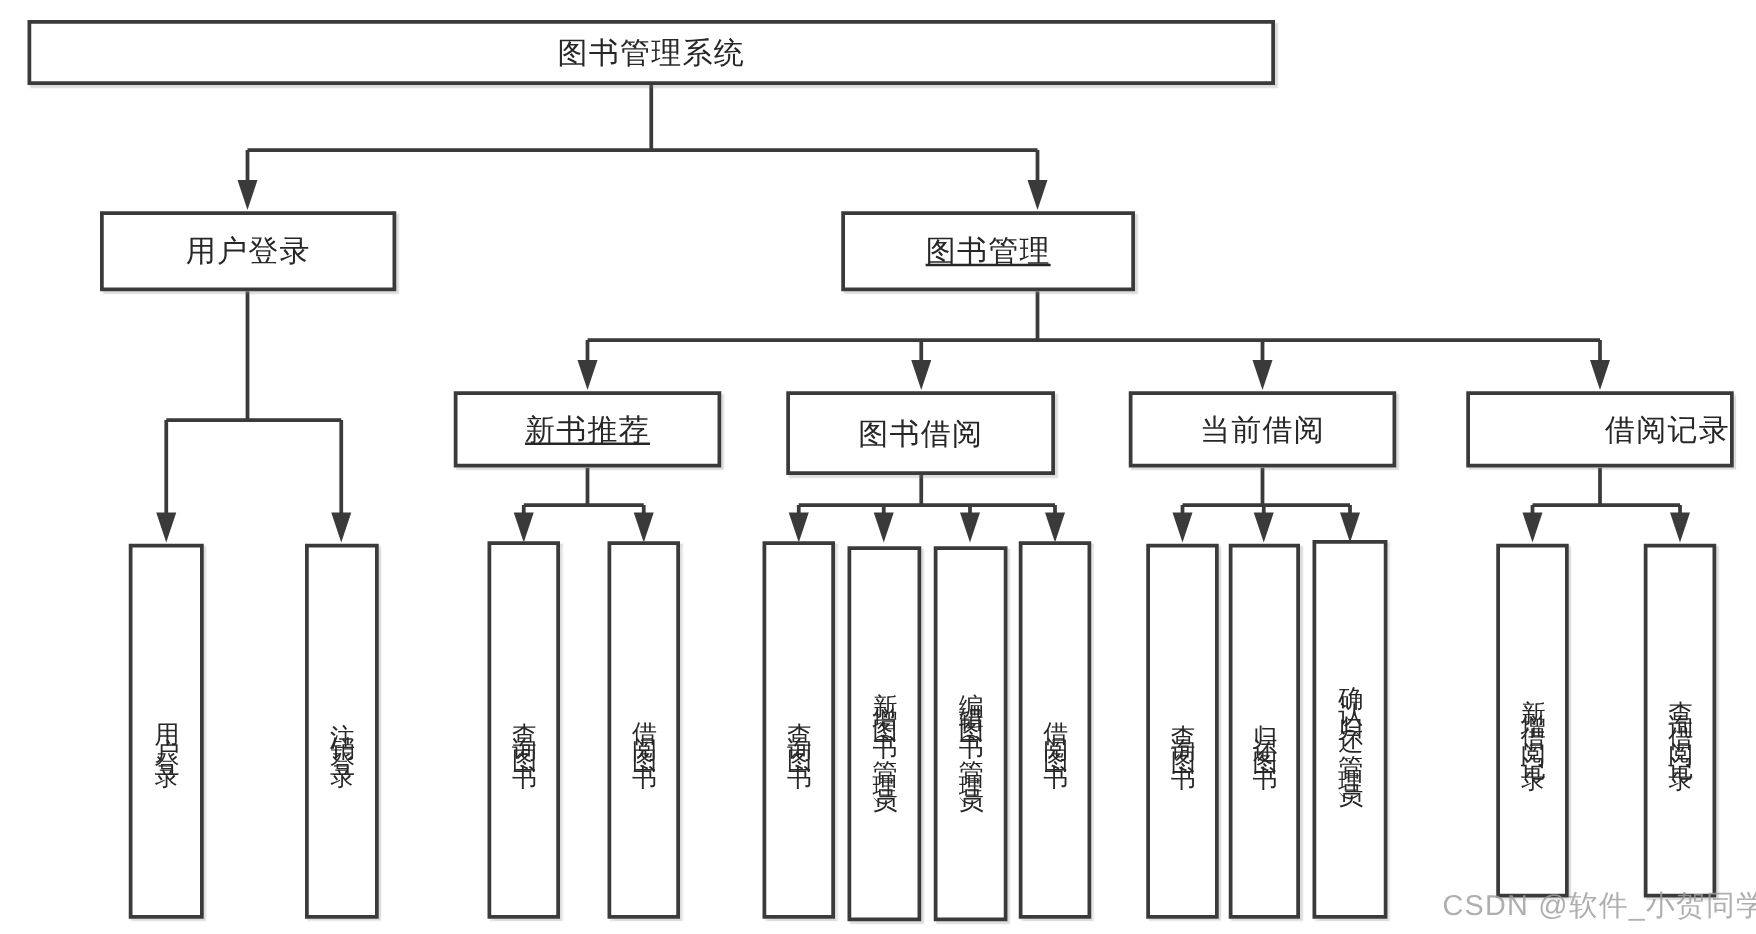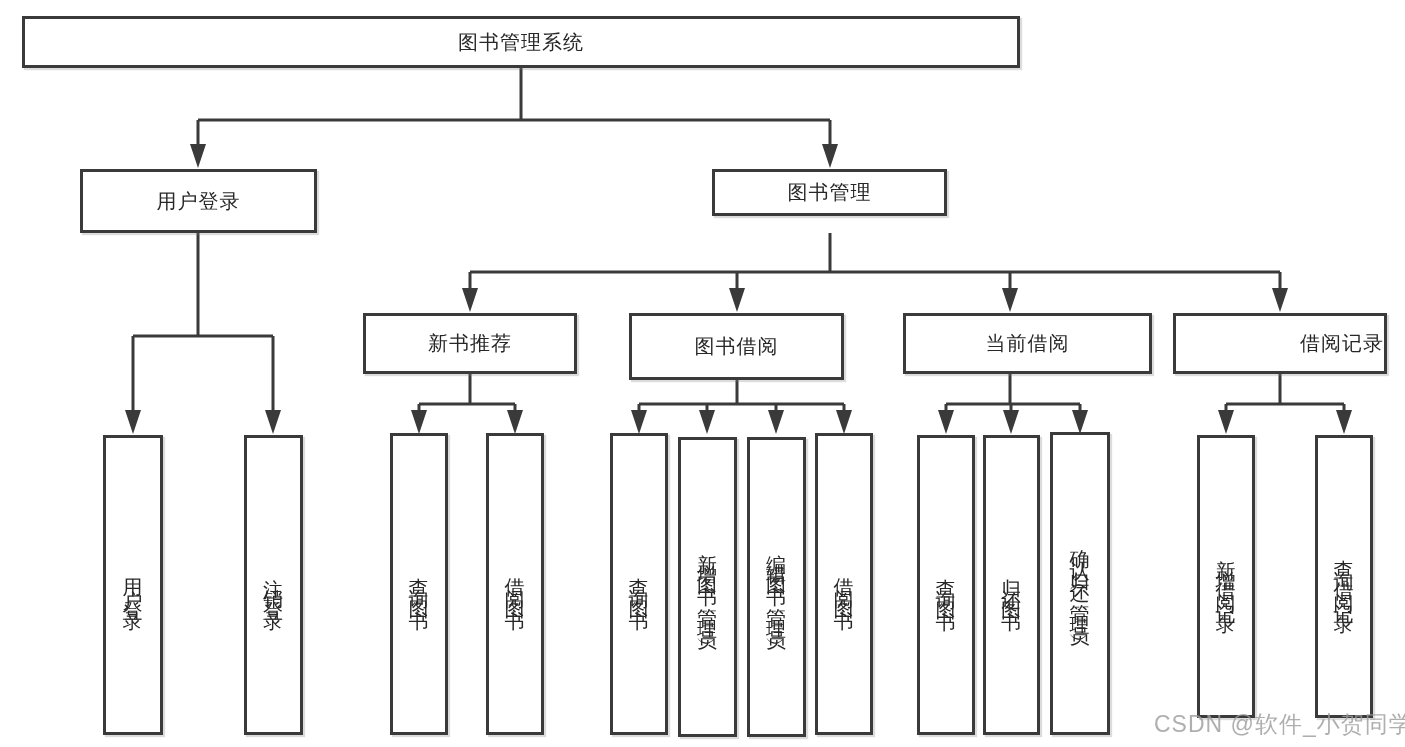--- a/index.html
+++ b/index.html
@@ -4,21 +4,21 @@
 <style>
   html,body { margin:0; padding:0; background:#ffffff; }
   .canvas {
     position:relative; width:1405px; height:747px; background:#ffffff;
     font-family:"Liberation Sans", sans-serif; overflow:hidden;
   }
   .node {
     position:absolute; box-sizing:border-box;
     border:3px solid #3a3a3a; background:#ffffff;
     display:flex; align-items:center; justify-content:center;
-    font-size:20px; color:#272727; letter-spacing:1px;
+    font-size:24px; color:#272727; letter-spacing:1px;
     box-shadow:2px 2px 1px rgba(130,130,130,0.28);
   }
   .vnode {
     position:absolute; box-sizing:border-box;
     border:3px solid #3a3a3a; background:#ffffff;
     display:flex; align-items:center; justify-content:center;
     box-shadow:2px 2px 1px rgba(130,130,130,0.28);
   }
   .vnode span {
     writing-mode:vertical-rl; text-orientation:mixed;
@@ -70,31 +70,31 @@
     </g>
   </svg>
 
   <div class="node" style="left:22px; top:16px; width:998px; height:52px;">
     <span>图书管理系统</span>
   </div>
 
   <div class="node" style="left:80px; top:169px; width:237px; height:64px;">
     <span>用户登录</span>
   </div>
-  <div class="node" style="left:712px; top:169px; width:235px; height:47px;">
+  <div class="node" style="left:673px; top:169px; width:235px; height:64px;text-decoration:underline;">
     <span>图书管理</span>
   </div>
 
-  <div class="node" style="left:363px; top:313px; width:214px; height:61px;">
+  <div class="node" style="left:363px; top:313px; width:214px; height:61px;text-decoration:underline;">
     <span>新书推荐</span>
   </div>
   <div class="node" style="left:629px; top:313px; width:215px; height:67px;">
     <span>图书借阅</span>
   </div>
-  <div class="node" style="left:903px; top:313px; width:249px; height:61px;">
+  <div class="node" style="left:903px; top:313px; width:214px; height:61px;">
     <span>当前借阅</span>
   </div>
   <div class="node" style="left:1173px; top:313px; width:214px; height:61px;justify-content:flex-end;">
     <span>借阅记录</span>
   </div>
 
   <div class="vnode" style="left:103px; top:435px; width:60px; height:300px;">
     <span>用户登录</span>
   </div>
   <div class="vnode" style="left:244px; top:435px; width:59px; height:300px;">

